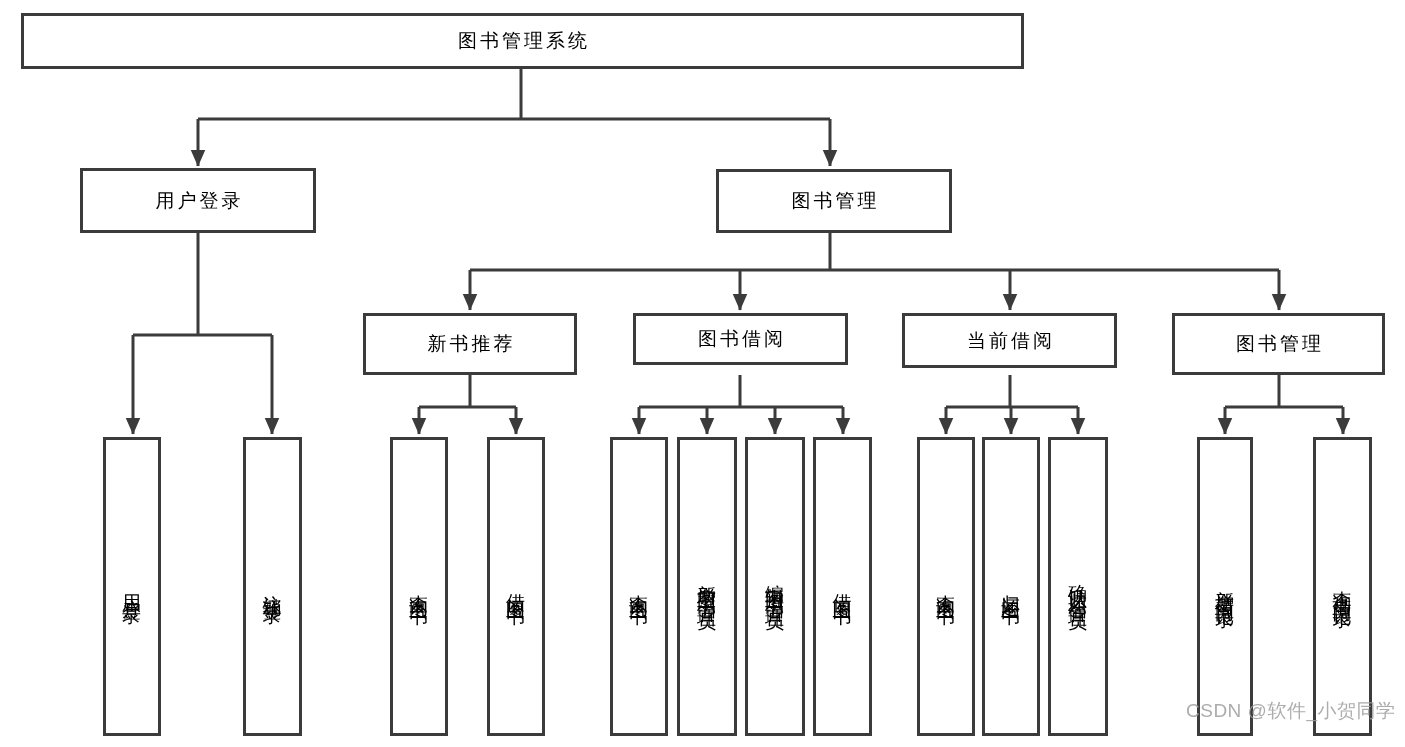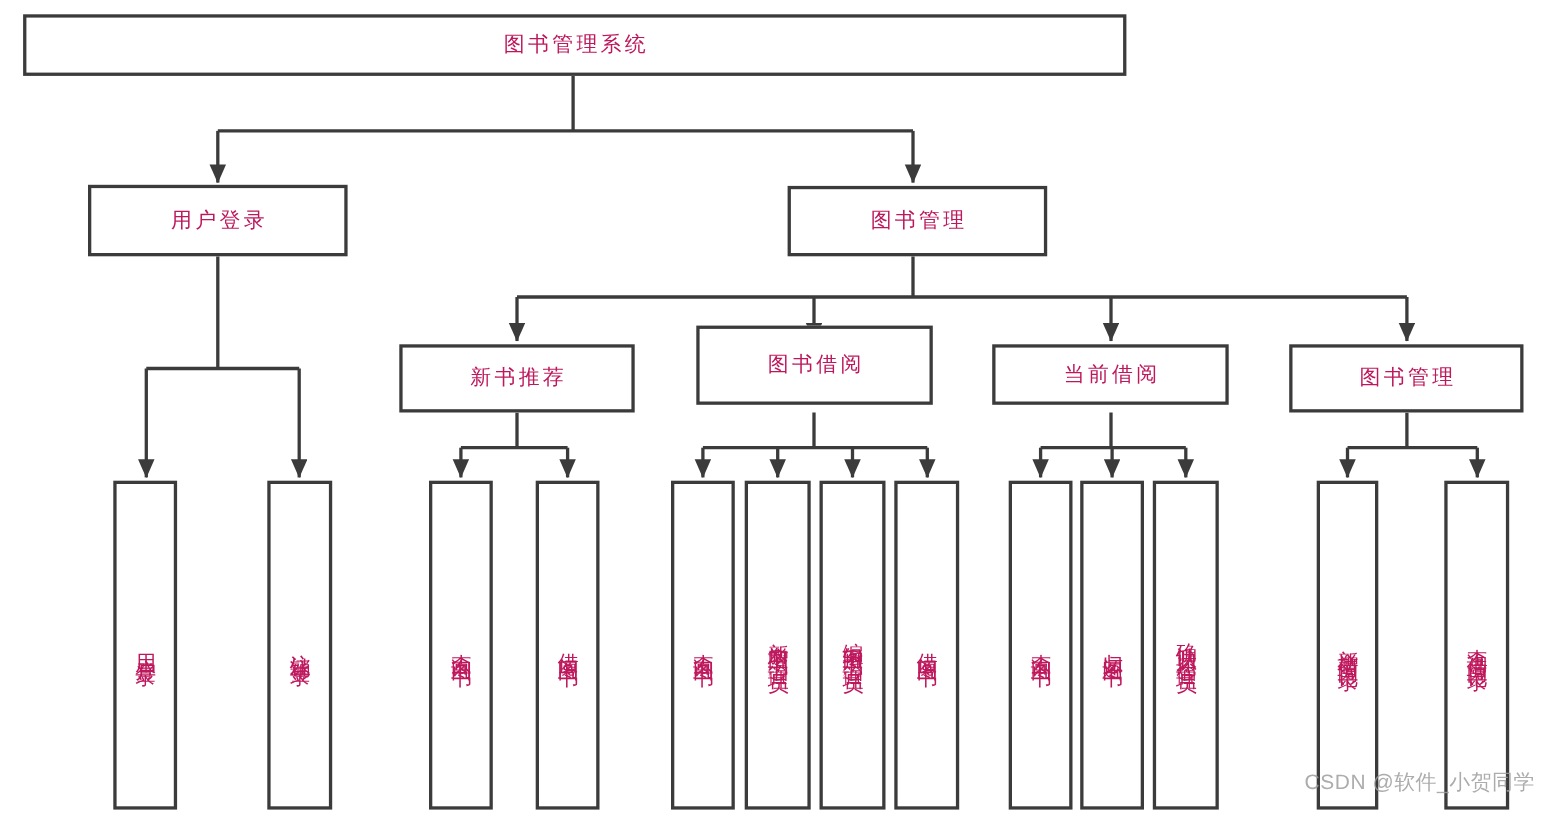--- a/index.html
+++ b/index.html
@@ -6,21 +6,21 @@
   .stage{
     position:relative;width:1405px;height:747px;background:#ffffff;
     font-family:"Liberation Sans", sans-serif;overflow:hidden;
   }
   .connectors{position:absolute;left:0;top:0;z-index:1;}
   .connectors path.line{stroke:#3b3b3b;stroke-width:3;fill:none;}
   .node{
     position:absolute;z-index:2;background:#ffffff;
     border:3px solid #3b3b3b;box-sizing:border-box;
     display:flex;align-items:center;justify-content:center;
-    color:#be185d;font-size:19px;letter-spacing:3px;line-height:1.25;
+    color:#000000;font-size:19px;letter-spacing:3px;line-height:1.25;
     text-align:center;
   }
   .node.h span{text-indent:3px;}
   .node.v{
     letter-spacing:4px;
   }
   .node.v span{
     writing-mode:vertical-rl;text-orientation:mixed;line-height:1;
     display:block;
   }
@@ -83,21 +83,21 @@
   <div class="node h" style="left:80px;top:168px;width:236px;height:65px">
     <span>用户登录</span>
   </div>
   <div class="node h" style="left:716px;top:169px;width:236px;height:64px">
     <span>图书管理</span>
   </div>
 
   <div class="node h" style="left:363px;top:313px;width:214px;height:62px">
     <span>新书推荐</span>
   </div>
-  <div class="node h" style="left:633px;top:296px;width:215px;height:72px">
+  <div class="node h" style="left:633px;top:313px;width:215px;height:52px">
     <span>图书借阅</span>
   </div>
   <div class="node h" style="left:902px;top:313px;width:215px;height:55px">
     <span>当前借阅</span>
   </div>
   <div class="node h" style="left:1172px;top:313px;width:213px;height:62px">
     <span>图书管理</span>
   </div>
 
   <div class="node v" style="left:103px;top:437px;width:58px;height:299px">

